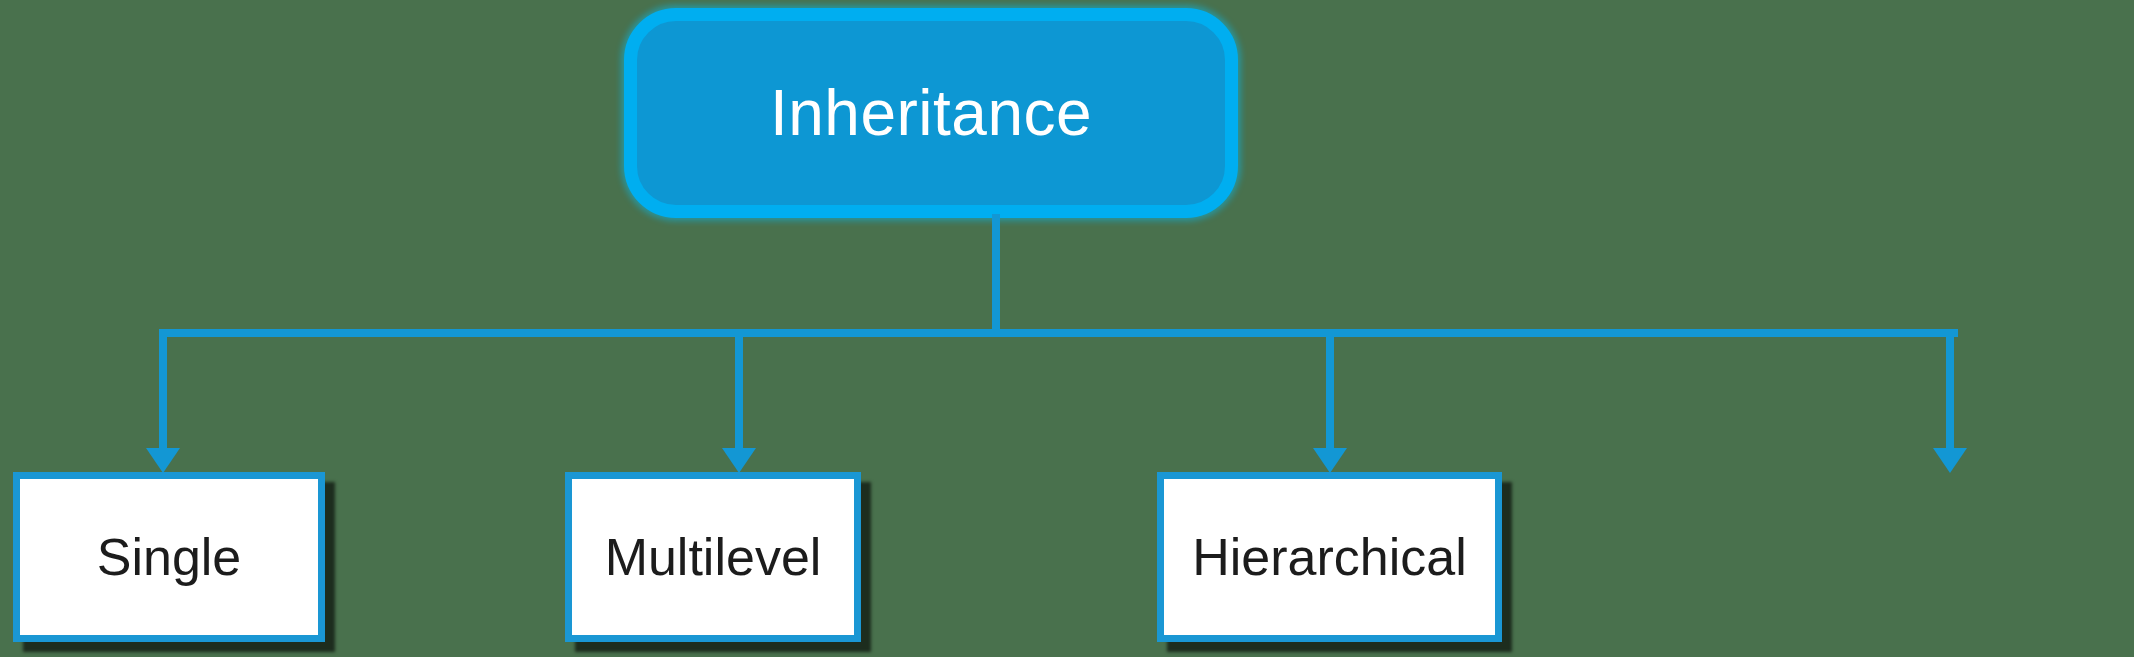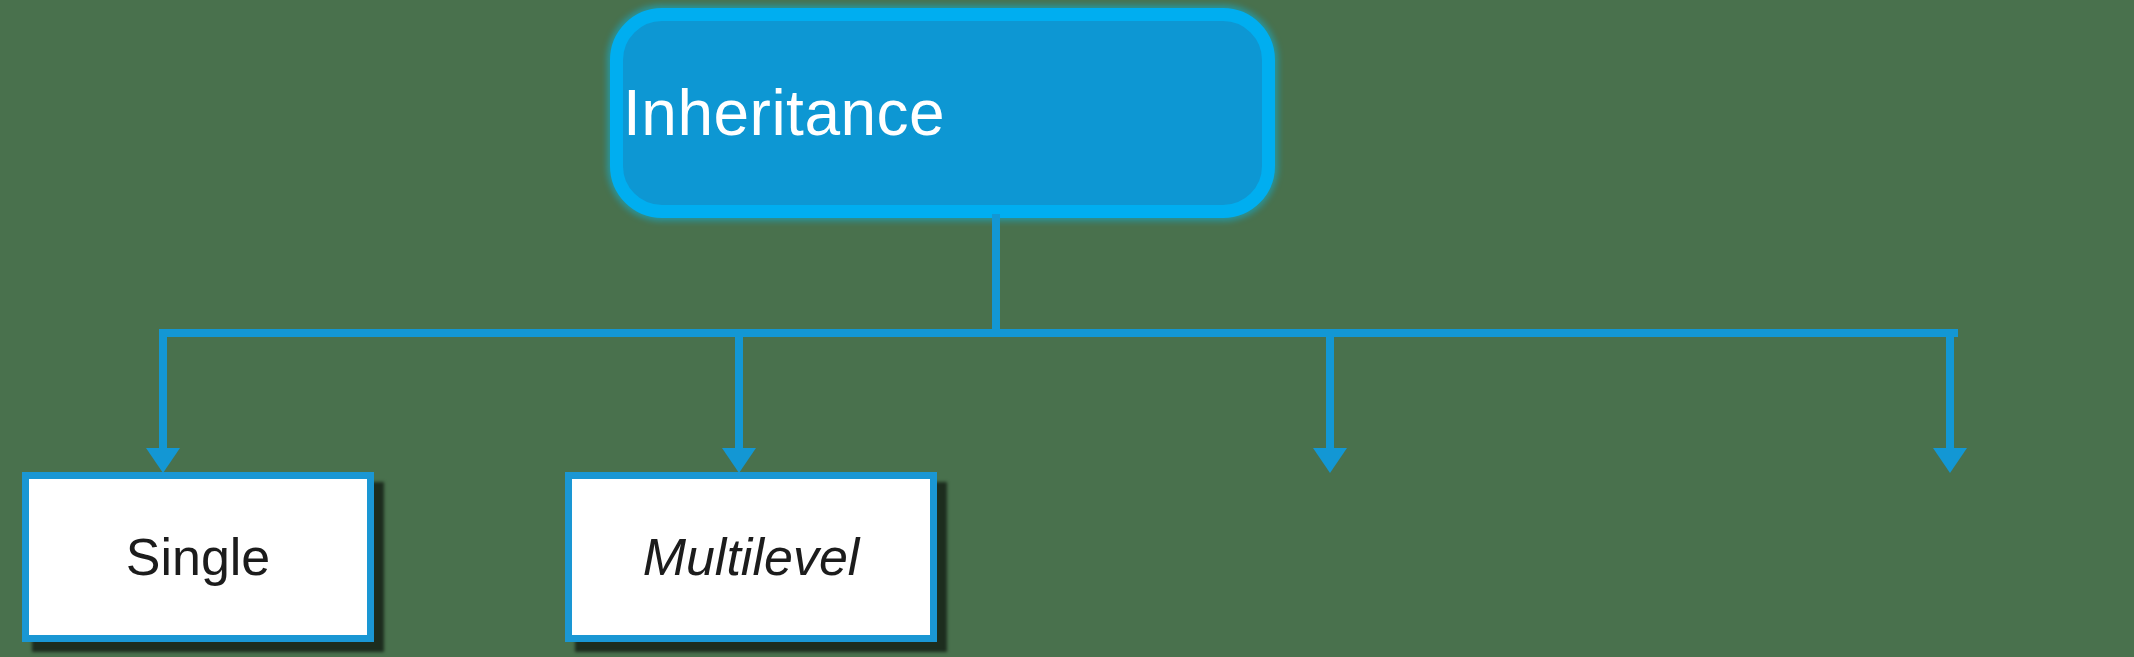--- a/index.html
+++ b/index.html
@@ -11,31 +11,32 @@
     position: relative;
     width: 2134px;
     height: 657px;
     background: var(--background, #49714d);
     overflow: hidden;
   }
 
   
   .root-node {
     position: absolute;
-    left: 610px;
+    left: 624px;
     top: 8px;
-    width: 665px;
+    width: 614px;
     height: 210px;
     box-sizing: border-box;
     background: var(--root-fill, #0d97d3);
     border: 13px solid var(--root-ring, #00aef0);
     border-radius: 52px;
     box-shadow: 0 0 6px 3px rgba(0, 195, 255, 0.45);
     display: flex;
     align-items: center;
+    justify-content: center;
   }
   .root-node .label {
     color: var(--root-text, #ffffff);
     font-size: 64px;
     letter-spacing: 0.5px;
     white-space: nowrap;
   }
 
   
   .connector {
@@ -75,22 +76,22 @@
     box-shadow: 10px 10px 3px var(--shadow, rgba(0,0,0,0.6));
     display: flex;
     align-items: center;
     justify-content: center;
   }
   .child-node .label {
     color: var(--child-text, #1c1c1c);
     font-size: 52px;
     white-space: nowrap;
   }
-  .child-1 { left: 22px;    width: 352px; justify-content: center; }
-  .child-2 { left: 565px;  width: 372px; font-style: italic; }
+  .child-1 { left: 13px;    width: 312px; justify-content: center; }
+  .child-2 { left: 565px;  width: 296px; }
   .child-3 { left: 1157px; width: 345px; }
   .child-4 { left: 1778px; width: 344px; }
 </style>
 </head>
 <body>
 
 <div class="canvas">
 
   <div class="root-node">
     <span class="label">Inheritance</span>
@@ -106,14 +107,17 @@
   <div class="arrowhead ah-2"></div>
   <div class="arrowhead ah-3"></div>
   <div class="arrowhead ah-4"></div>
 
   <div class="child-node child-1">
     <span class="label">Single</span>
   </div>
   <div class="child-node child-2">
     <span class="label">Multilevel</span>
   </div>
+  <div class="child-node child-3">
+    <span class="label">Hierarchical</span>
+  </div>
 
 </div>
 
 </body></html>

